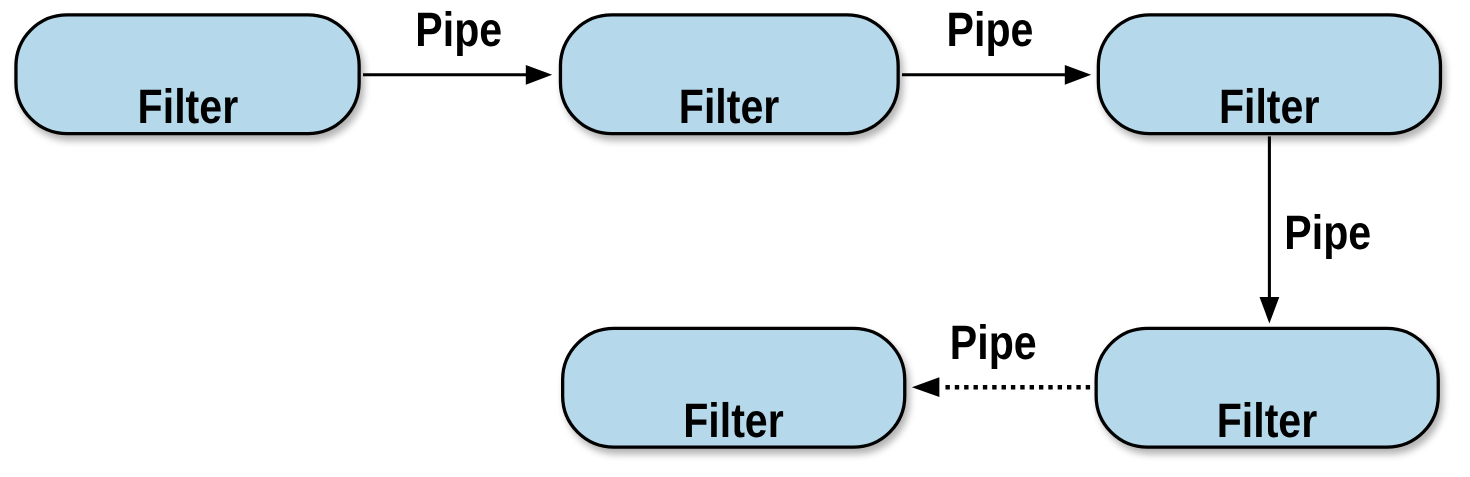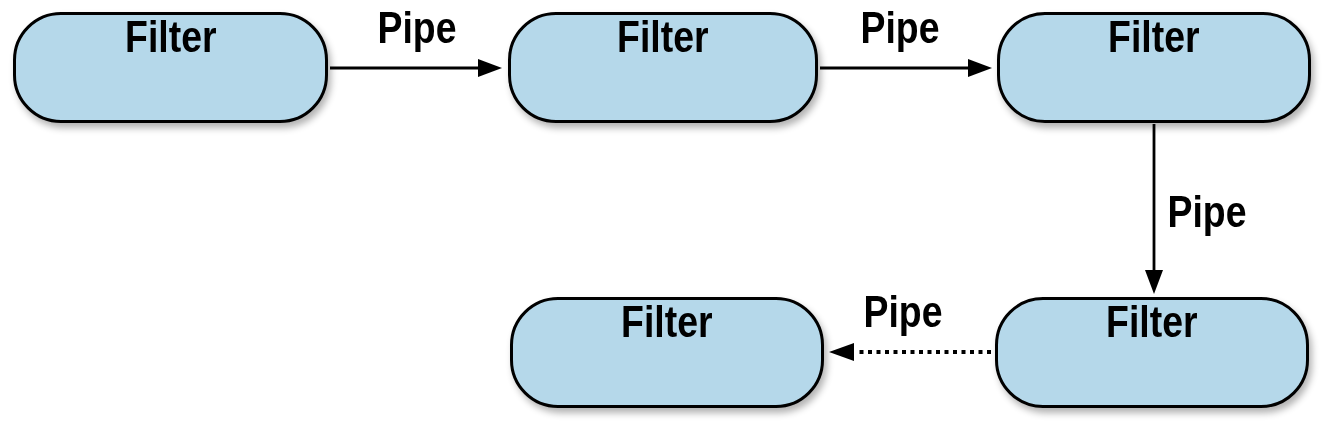--- a/index.html
+++ b/index.html
@@ -22,21 +22,21 @@
     width: 1336px;
     height: 434px;
   }
   .node {
     position: absolute;
     box-sizing: border-box;
     background: var(--node-fill, #b5d8ea);
     border: 3.5px solid var(--node-border, #000000);
     border-radius: 48px;
     display: flex;
-    align-items: flex-start;
+    align-items: flex-end;
     justify-content: center;
     box-shadow: 3px 5px 7px rgba(0,0,0,0.30);
   }
   .node-label {
     font-size: 44px;
     font-weight: bold;
     color: var(--label-color, #000000);
     line-height: 1;
     transform: scaleX(0.85);
     white-space: nowrap;

